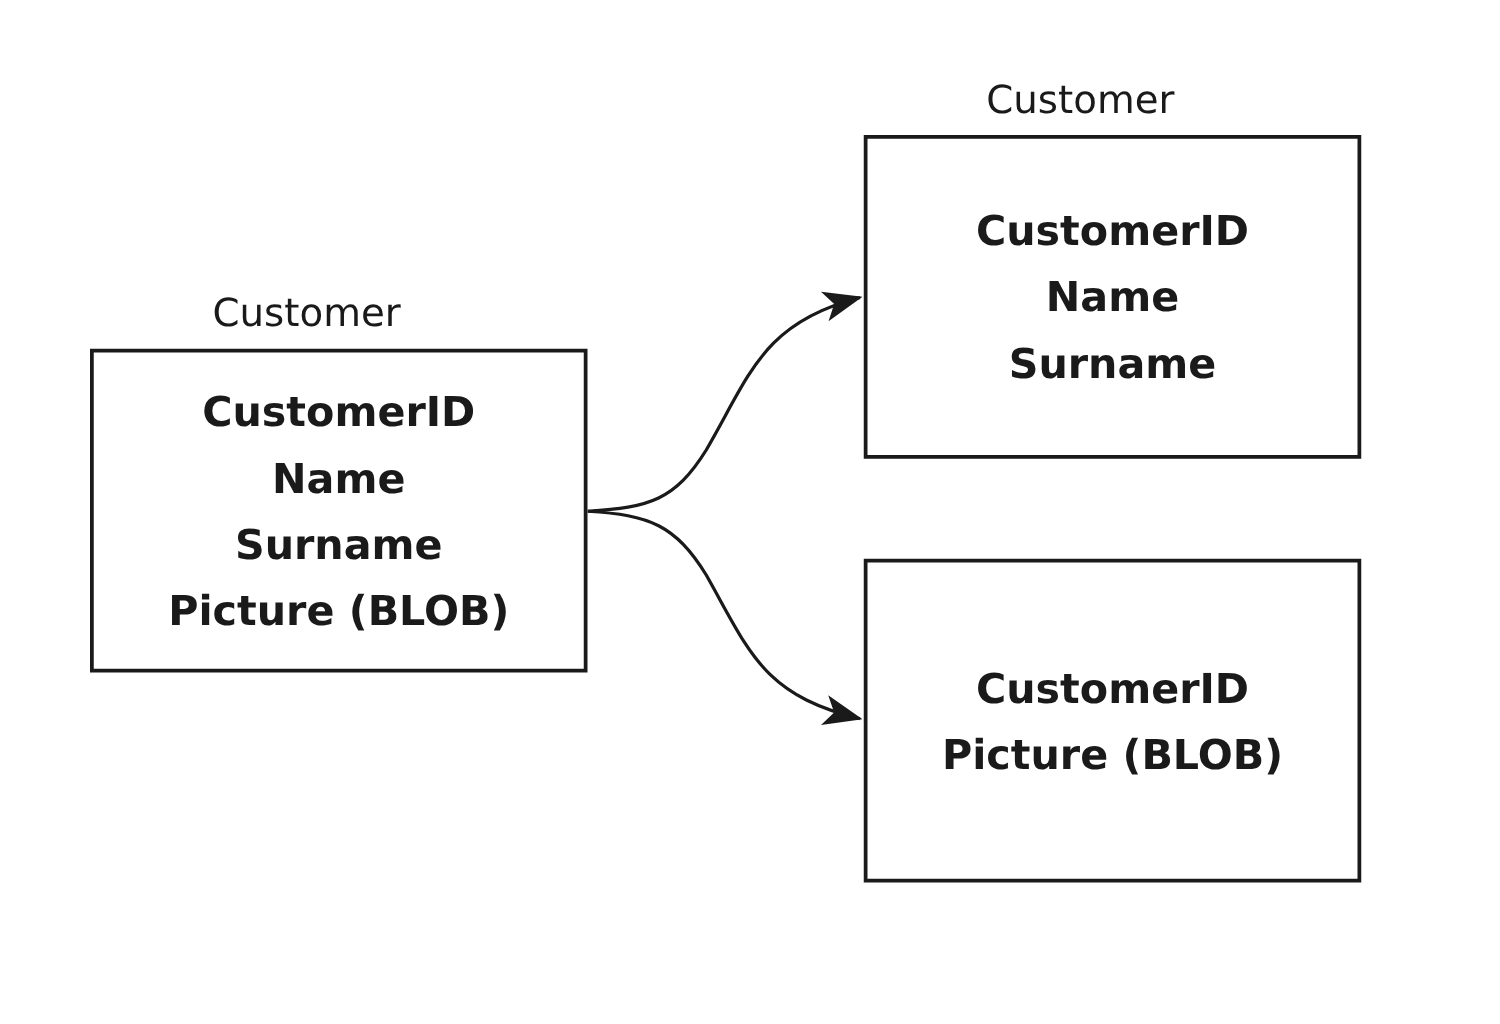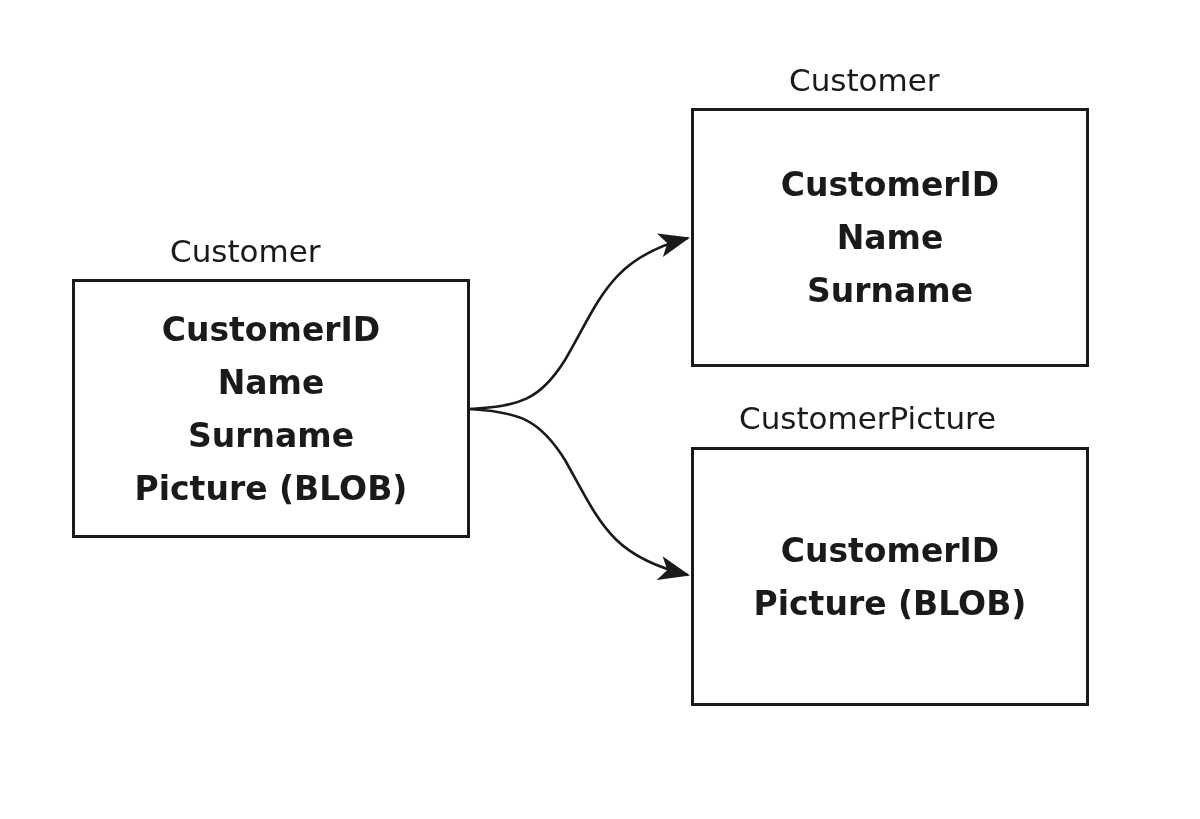--- a/index.html
+++ b/index.html
@@ -120,21 +120,20 @@
 
   <div class="entity-title" id="entity-customer-title">Customer</div>
   <div class="entity" id="entity-customer-box">
     <div class="field-list">
       <div class="field">CustomerID</div>
       <div class="field">Name</div>
       <div class="field">Surname</div>
     </div>
   </div>
 
-  <div class="entity-title" id="entity-picture-title">CustomerPicture</div>
   <div class="entity" id="entity-picture-box">
     <div class="field-list">
       <div class="field">CustomerID</div>
       <div class="field">Picture (BLOB)</div>
     </div>
   </div>
 
 </div>
 
 </body></html>

